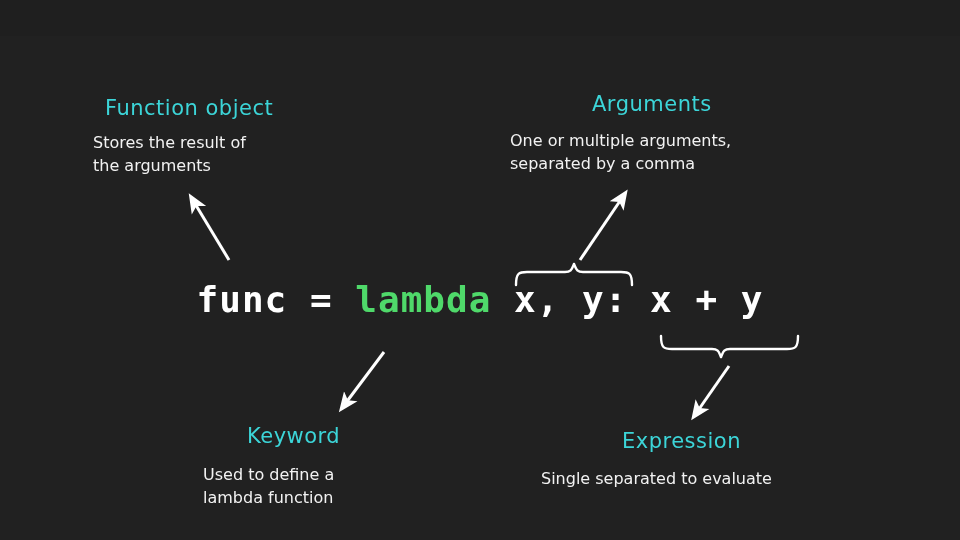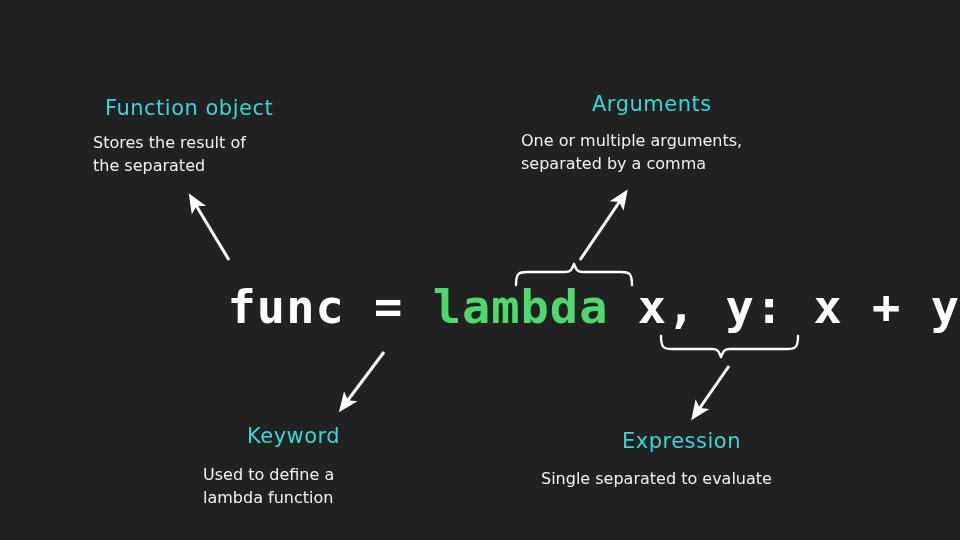--- a/index.html
+++ b/index.html
@@ -32,23 +32,23 @@
     line-height: 1.42;
     text-align: left;
     white-space: nowrap;
   }
   
   #code-line {
     position: absolute;
     left: 0;
     top: 243px;
     width: 960px;
-    text-align: right;
+    text-align: center;
     font-family: "DejaVu Sans Mono", monospace;
-    font-size: 47px;
+    font-size: 36px;
     font-weight: bold;
     letter-spacing: 1px;
     color: #ffffff;
     white-space: pre;
   }
   #code-line .kw {
     color: #4fd96a;
   }
   svg.overlay {
     position: absolute;
@@ -60,25 +60,25 @@
   }
 </style>
 </head>
 <body>
 
 <div id="stage">
 
   <div class="label-title" style="left:105px; top:60px;">Function object</div>
   <div class="label-body" style="left:93px; top:96px; width:190px;">
     <span>Stores the result of</span><br>
-    <span>the separated</span>
+    <span>the arguments</span>
   </div>
 
   <div class="label-title" style="left:592px; top:56px;">Arguments</div>
-  <div class="label-body" style="left:521px; top:94px; width:258px;">
+  <div class="label-body" style="left:510px; top:94px; width:258px;">
     <span>One or multiple arguments,</span><br>
     <span>separated by a comma</span>
   </div>
 
   <div class="label-title" style="left:247px; top:388px;">Keyword</div>
   <div class="label-body" style="left:203px; top:428px; width:180px;">
     <span>Used to define a</span><br>
     <span>lambda function</span>
   </div>
 

